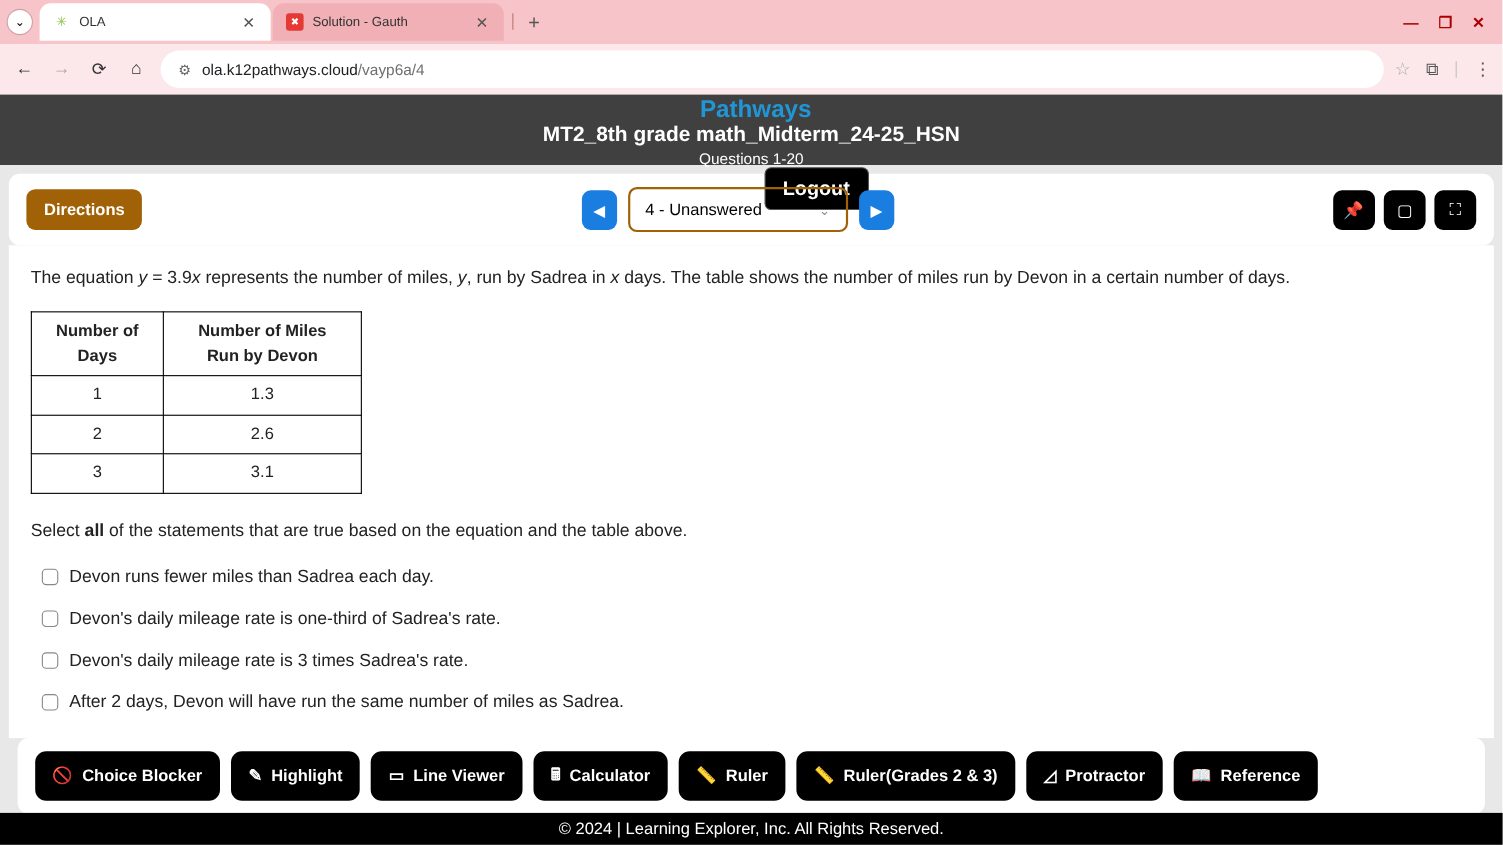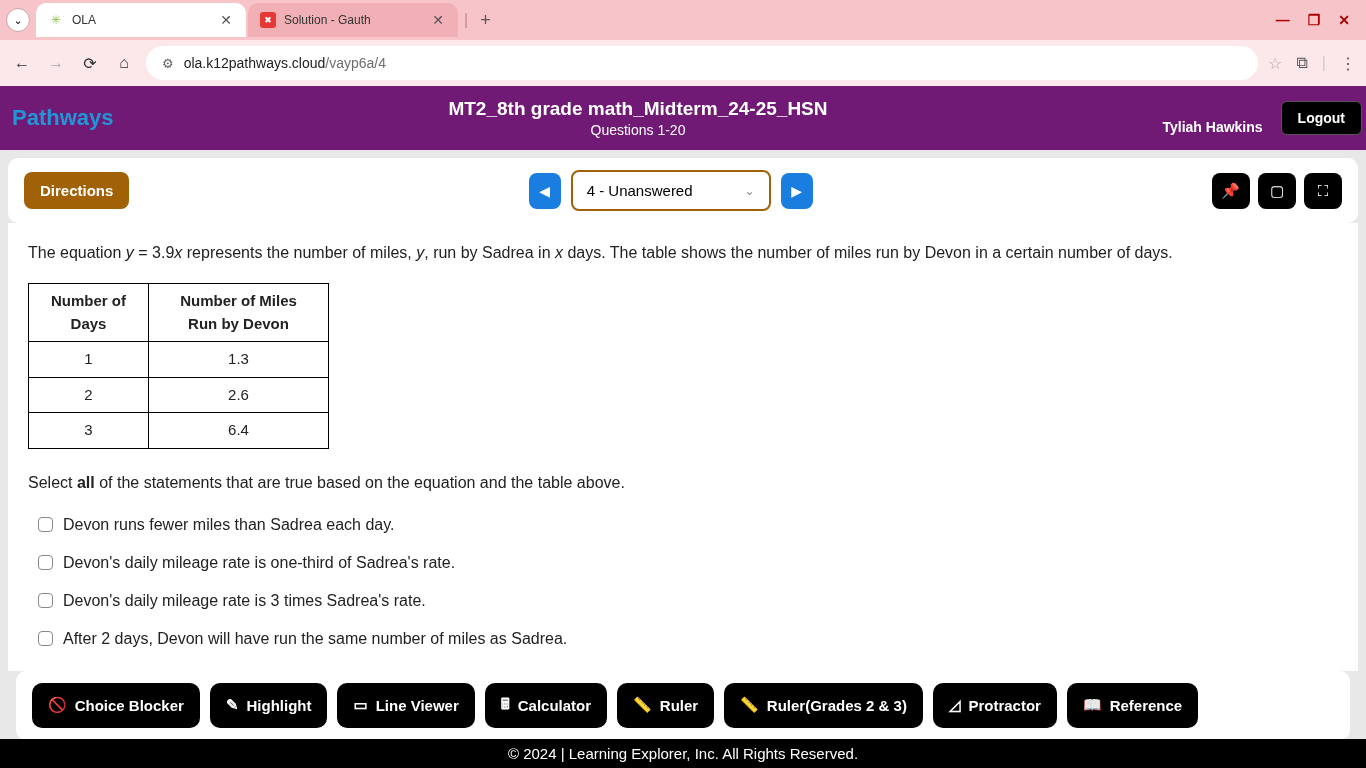--- a/index.html
+++ b/index.html
@@ -22,29 +22,29 @@
 .addr-bar .nav-btn { width: 24px; text-align: center; color: #333; cursor: pointer; font-size: 16px; }
 .addr-bar .nav-btn.disabled { color: #aaa; }
 .addr-input { flex: 1; background: #fff; border-radius: 20px; height: 34px; display: flex; align-items: center; padding: 0 16px; font-size: 14px; color: #555; }
 .addr-input .site-icon { margin-right: 10px; font-size: 13px; color: #666; }
 .addr-input .domain { color: #202124; }
 .addr-input .path { color: #6e6e6e; }
 .addr-right { display: flex; gap: 14px; align-items: center; color: #555; }
 .addr-right span { cursor: pointer; font-size: 16px; }
 
 
-.app-header { background: #701a75; color: #fff; height: 64px; display: flex; align-items: center; padding: 0 4px; }
+.app-header { background: #404040; color: #fff; height: 64px; display: flex; align-items: center; padding: 0 20px; flex-direction: column; }
 .logo { display: flex; align-items: center; gap: 8px; }
 .logo-text { font-size: 22px; font-weight: bold; color: #2196d6; }
 .header-center { flex: 1; text-align: center; }
 .header-title { font-size: 19px; font-weight: bold; }
 .header-sub { font-size: 14px; margin-top: 2px; }
 .header-right { display: flex; align-items: flex-end; gap: 18px; }
 .user-name { font-size: 14px; font-weight: bold; }
-.logout-btn { background: #000; color: #fff; border: 1px solid #555; border-radius: 6px; padding: 8px 16px; font-size: 14px; font-weight: bold; cursor: pointer; }
+.logout-btn { background: #000; color: #fff; border: 1px solid #555; border-radius: 6px; padding: 8px 16px; font-size: 18px; font-weight: bold; cursor: pointer; }
 
 
 .content-wrap { background: #e8e8e8; padding: 8px; }
 .toolbar { background: #fff; border-radius: 10px; padding: 12px 16px; display: flex; align-items: center; gap: 10px; }
 .directions-btn { background: #a16207; color: #fff; border-radius: 8px; padding: 10px 16px; font-size: 15px; font-weight: bold; cursor: pointer; }
 .toolbar-center { flex: 1; display: flex; justify-content: center; align-items: center; gap: 10px; }
 .nav-blue { background: #1a7de0; color: #fff; width: 32px; height: 36px; border-radius: 8px; display: flex; align-items: center; justify-content: center; cursor: pointer; font-size: 14px; }
 .q-select { border: 2px solid #a16207; border-radius: 8px; padding: 10px 14px; min-width: 200px; display: flex; align-items: center; justify-content: space-between; cursor: pointer; font-size: 15px; }
 .q-select .chev { color: #888; font-size: 12px; }
 .toolbar-right { display: flex; align-items: center; gap: 8px; }
@@ -175,21 +175,21 @@
         <tr>
             <td>1</td>
             <td>1.3</td>
           </tr>
         <tr>
             <td>2</td>
             <td>2.6</td>
           </tr>
         <tr>
             <td>3</td>
-            <td>6.4</td>
+            <td>3.1</td>
           </tr>
       </tbody>
     </table>
 
     <div class="select-text">
       <span>Select </span><b>all</b><span> of the statements that are true based on the equation and the table above.</span>
     </div>
 
     <div class="options">
       <div class="option">

